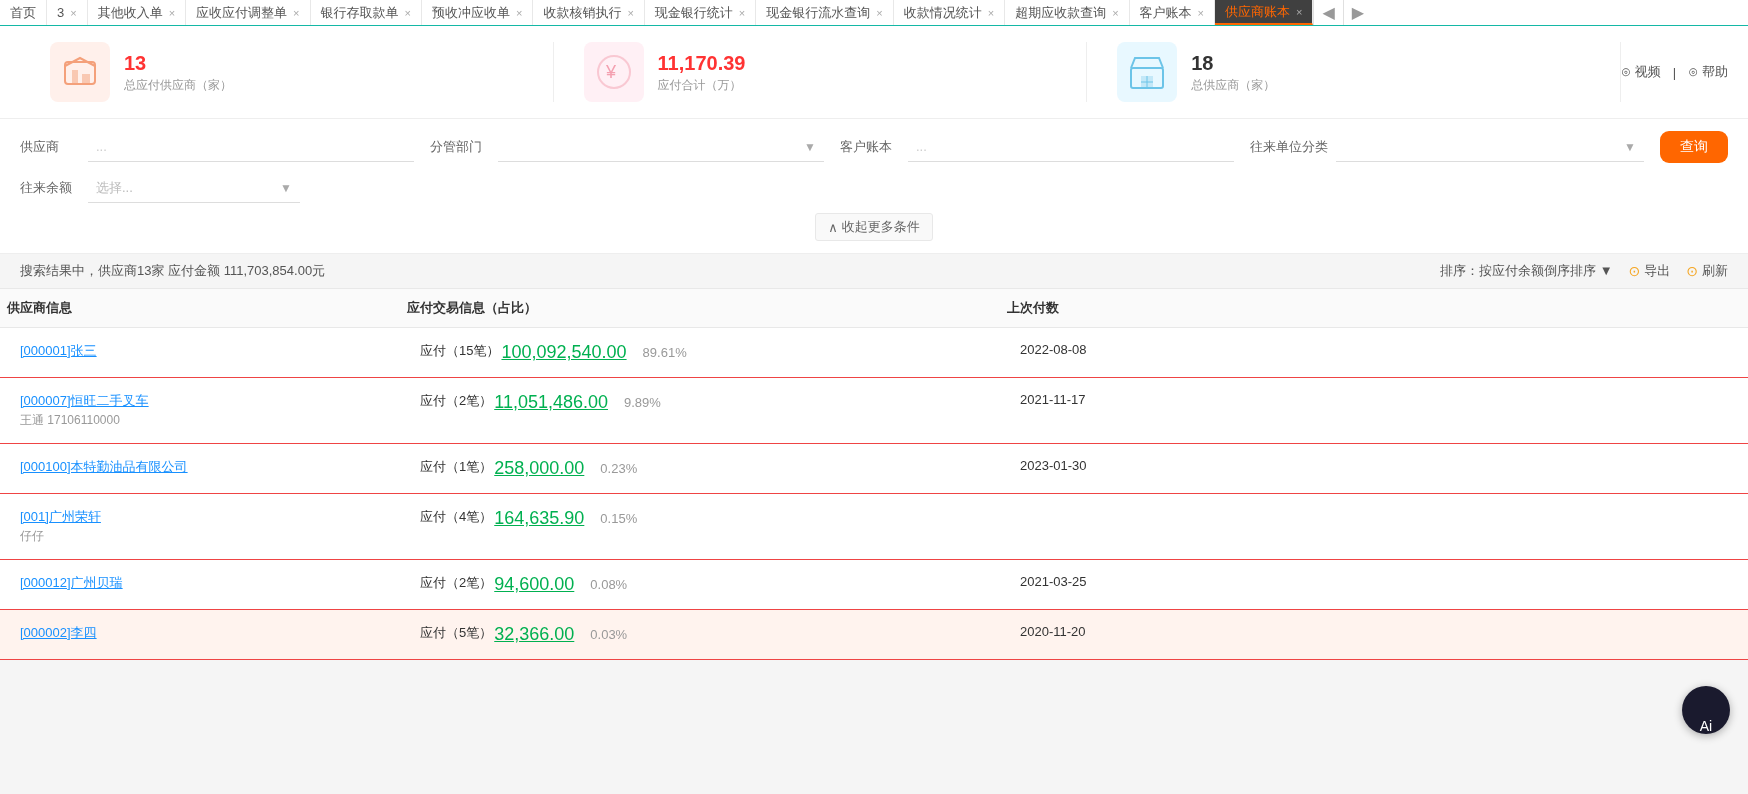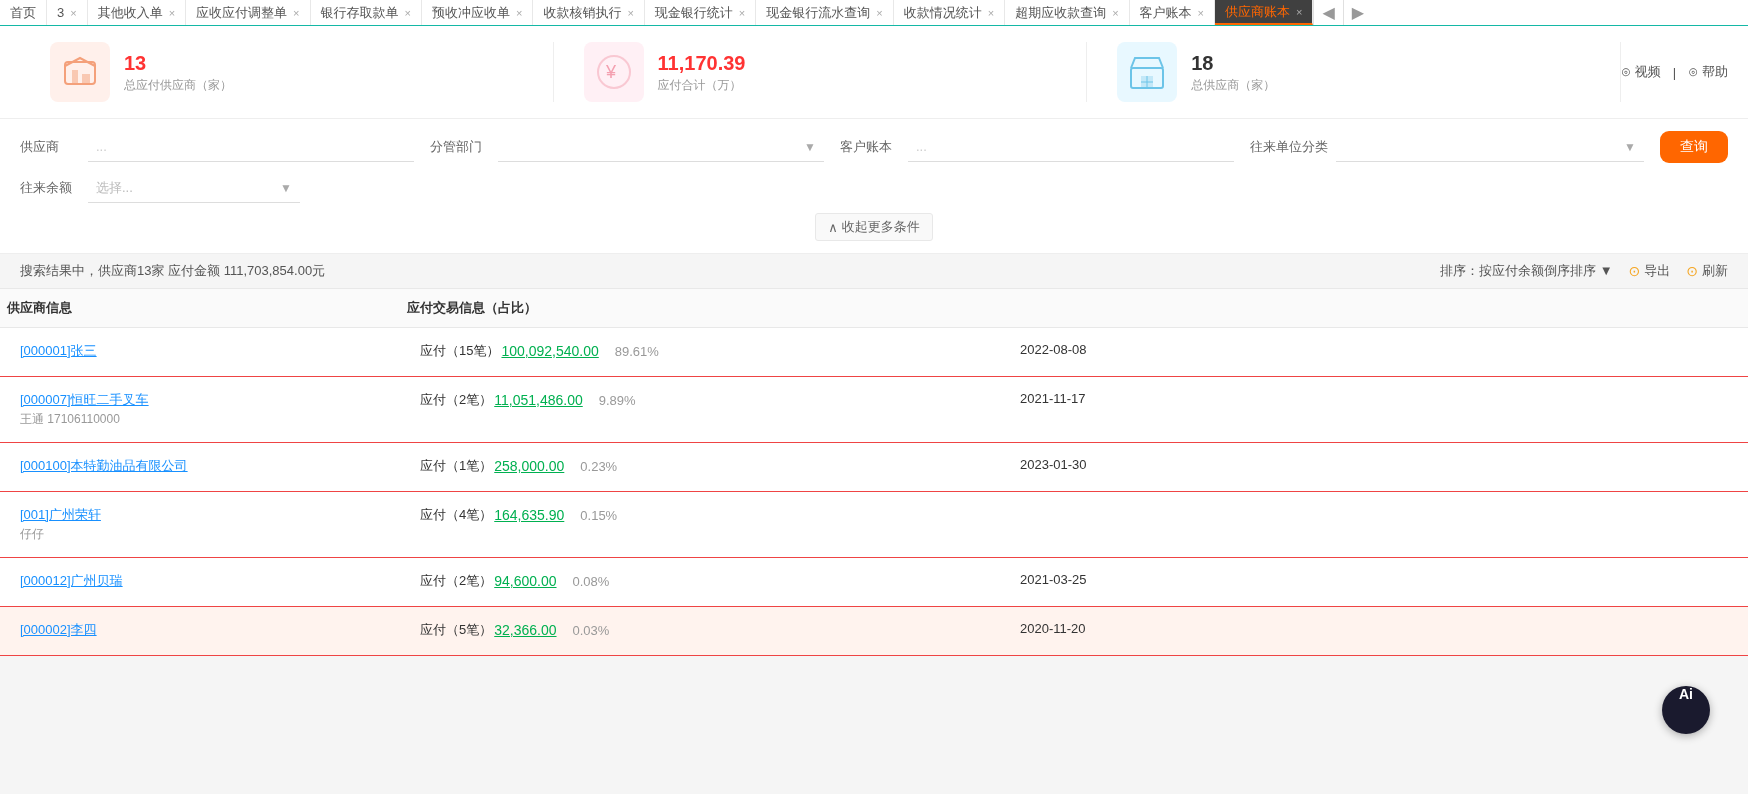--- a/index.html
+++ b/index.html
@@ -93,21 +93,21 @@
       display: flex; padding: 14px 20px;
       border-bottom: 1px solid #ef4444; align-items: flex-start;
     }
     .table-row.highlighted { background: #fff3ee; }
 
     .supplier-name { color: #1890ff; text-decoration: underline; cursor: pointer; font-size: 13px; }
     .supplier-contact { color: #999; font-size: 12px; margin-top: 2px; }
 
     .transaction-info { display: flex; flex-direction: row; gap: 2px; }
     .transaction-label { color: #333; font-size: 13px; }
-    .transaction-amount { color: #00b050; font-size: 14px; font-weight: 500; text-decoration: underline; cursor: pointer; }
+    .transaction-amount { color: #00b050; font-size: 18px; font-weight: 500; text-decoration: underline; cursor: pointer; }
     .transaction-percent { color: #999; font-size: 13px; margin-left: 16px; }
 
     .transaction-row { display: flex; align-items: center; gap: 0; }
 
     .last-pay-date { color: #333; font-size: 13px; padding-top: 2px; }
 
     
     .table-wrapper { position: relative; }
   </style>
 </head>
@@ -281,20 +281,21 @@
       <span>刷新</span>
     </div>
   </div>
 </div>
 
 <div class="table-wrapper">
   <div class="data-table">
     <div class="table-header">
       <div class="col-supplier-info">供应商信息</div>
       <div class="col-transaction">应付交易信息（占比）</div>
+      <div class="col-last-pay">上次付数</div>
     </div>
 
     <div class="table-row">
       <div class="col-supplier-info">
         <div class="supplier-name">[000001]张三</div>
         <div class="supplier-contact"></div>
       </div>
       <div class="col-transaction">
         <div class="transaction-info">
           <span class="transaction-label">应付（15笔）</span>
@@ -400,15 +401,15 @@
         </div>
       </div>
       <div class="col-last-pay">
         <span class="last-pay-date">2020-11-20</span>
       </div>
     </div>
 
   </div>
 </div>
 
-<div style="position:fixed; bottom:60px; right:38px; background:#1a1a2e; color:#fff; border-radius:50%; width:48px; height:48px; display:flex; align-items:flex-start; justify-content:center; font-size:14px; font-weight:bold; cursor:pointer; box-shadow: 0 2px 8px rgba(0,0,0,0.3);">
+<div style="position:fixed; bottom:60px; right:18px; background:#1a1a2e; color:#fff; border-radius:50%; width:48px; height:48px; display:flex; align-items:flex-end; justify-content:center; font-size:14px; font-weight:normal; cursor:pointer; box-shadow: 0 2px 8px rgba(0,0,0,0.3);">
   <span>Ai</span>
 </div>
 
 </body></html>

